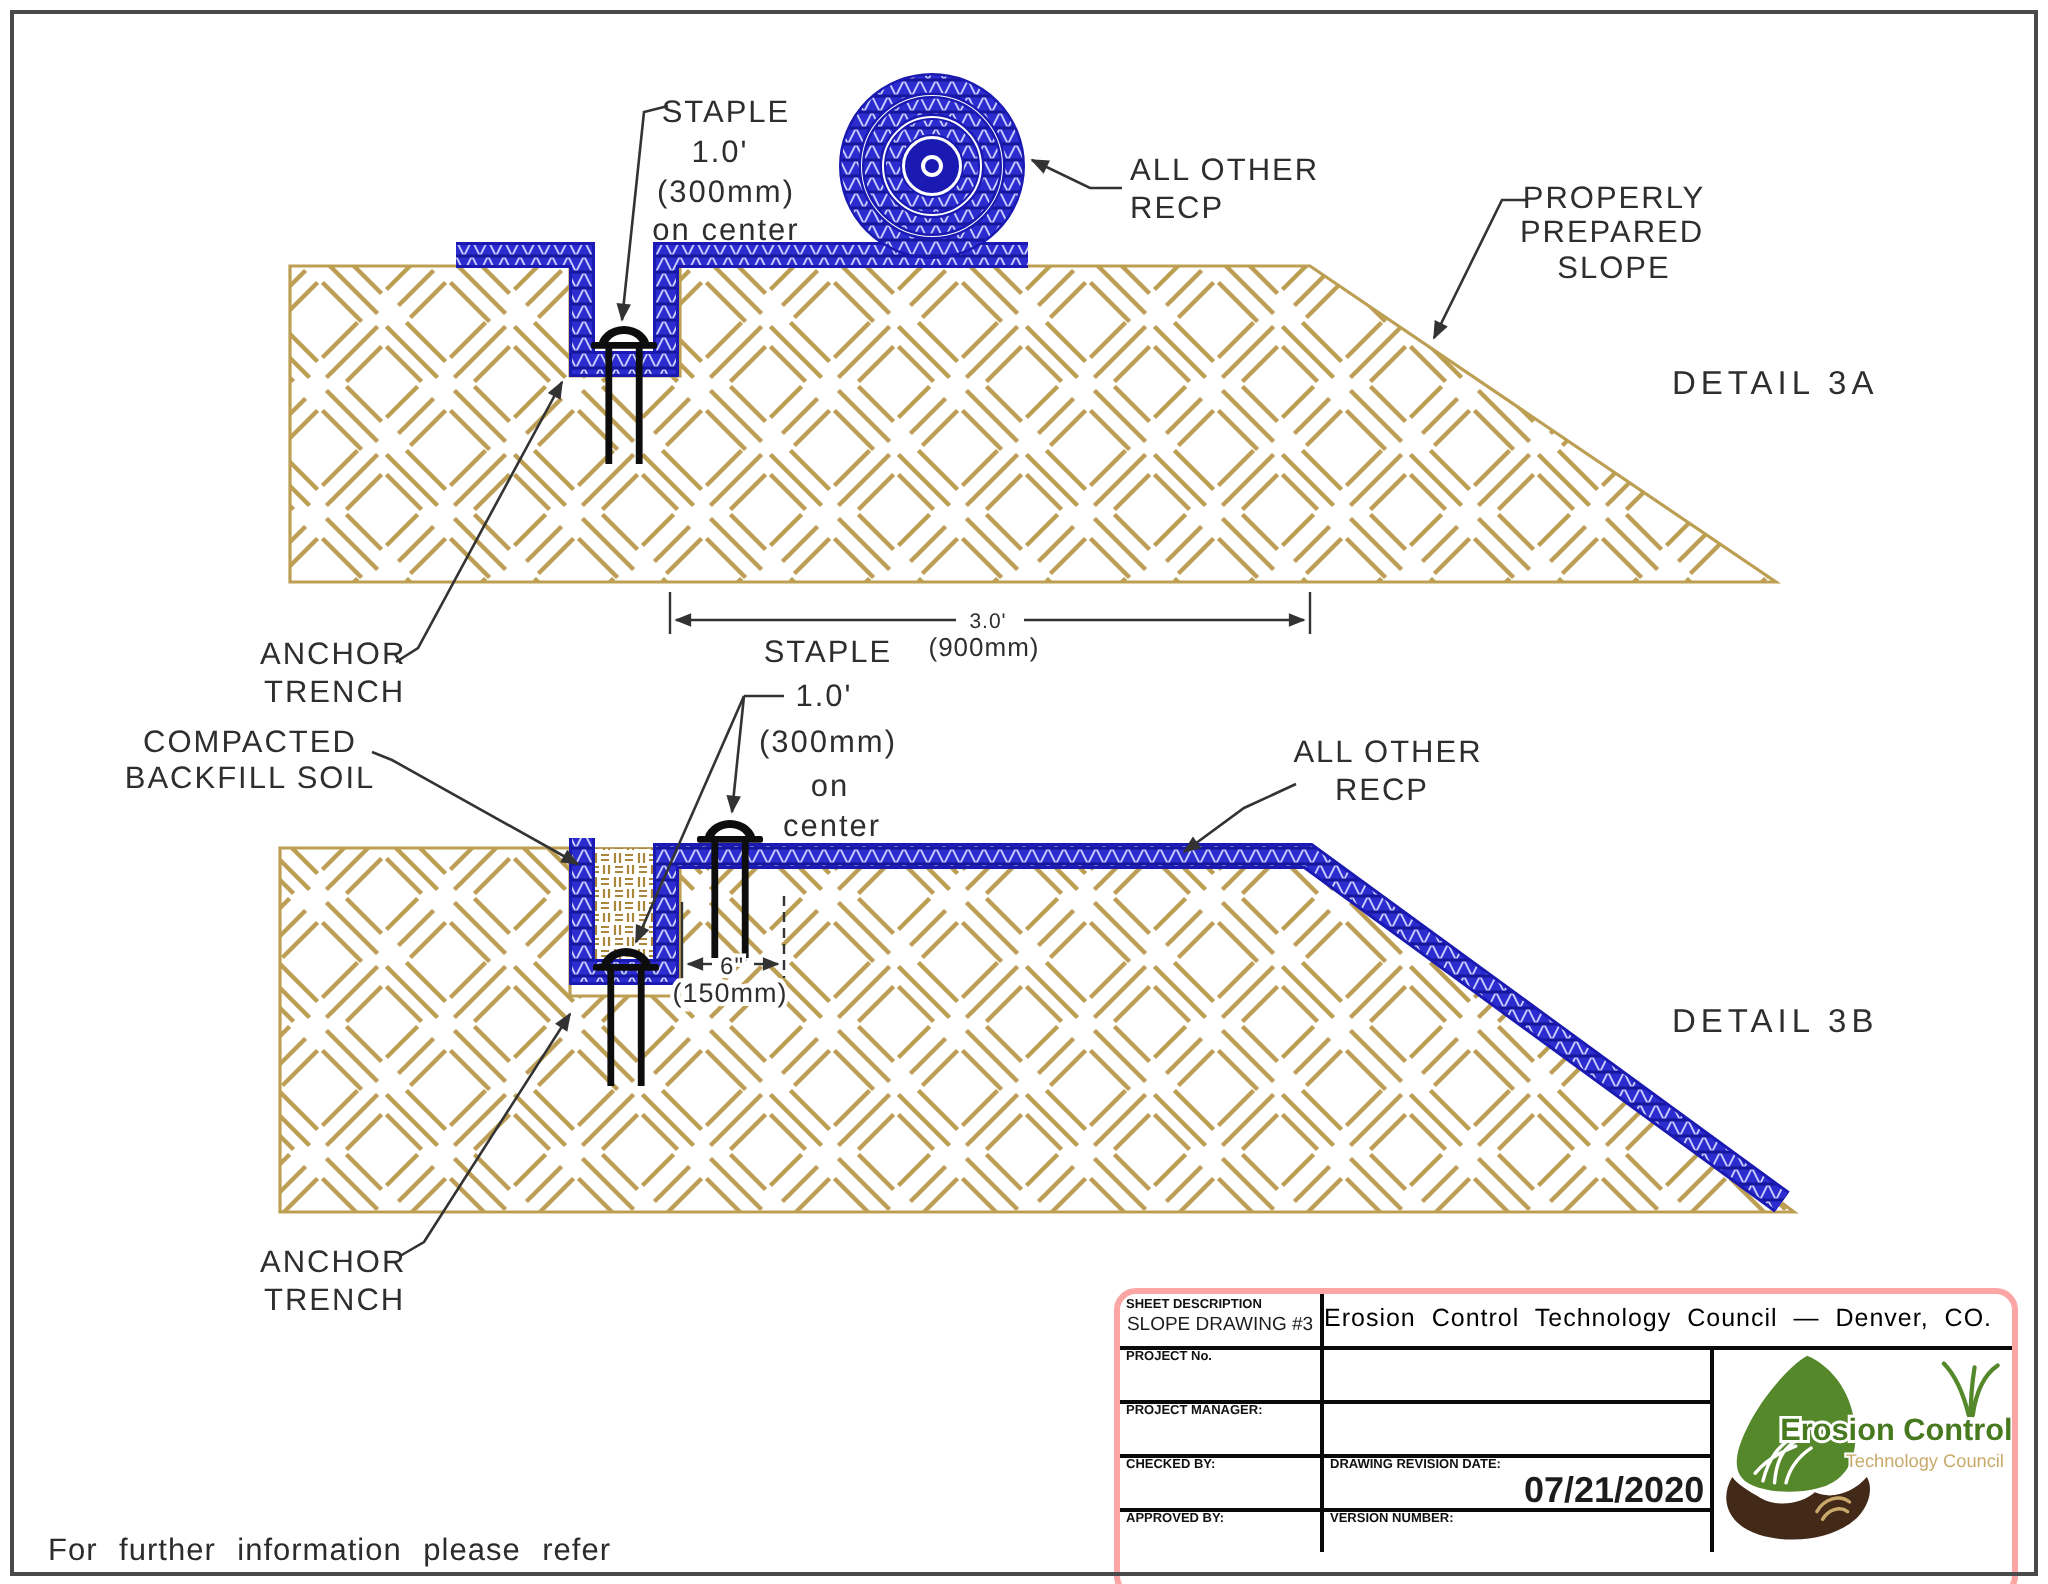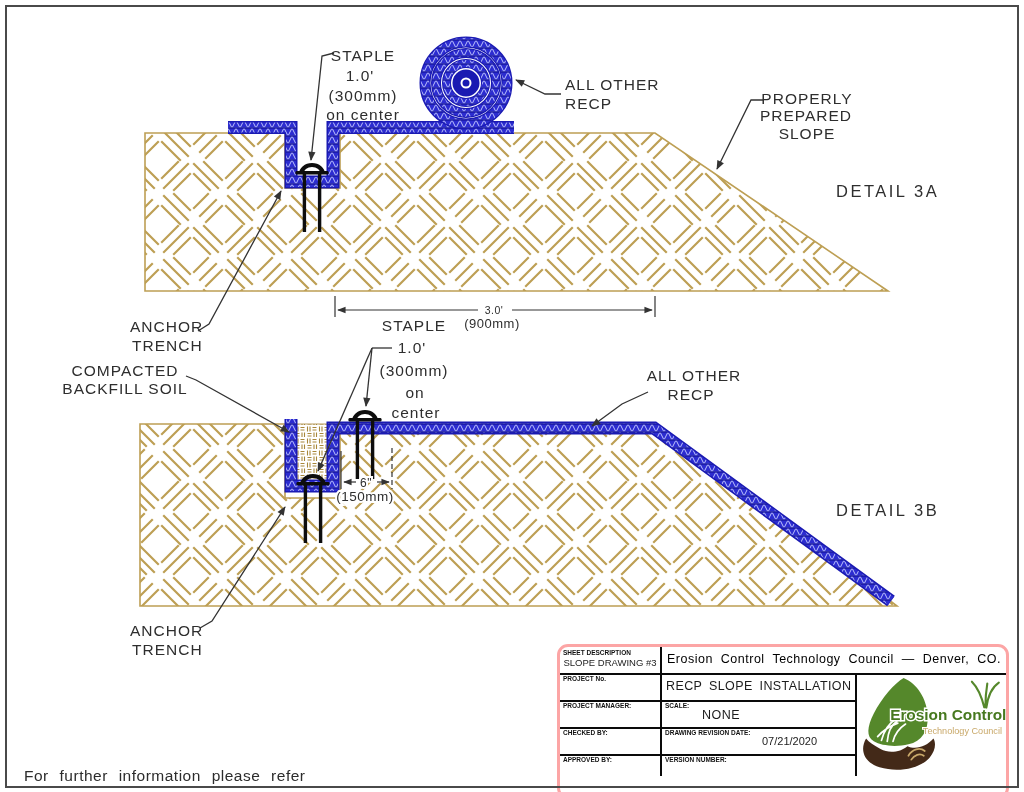--- a/index.html
+++ b/index.html
@@ -12,21 +12,21 @@
   .cad-big{fill:#2e2e2e;letter-spacing:2.5px;}
   .dimtxt{fill:#2e2e2e;paint-order:stroke;stroke:#ffffff;stroke-width:4px;letter-spacing:0.5px;}
   
   .tb{position:absolute;left:557px;top:644px;width:452px;height:155px;box-sizing:border-box;
       border:3px solid #fca5a5;border-radius:11px;background:#fff;}
   .tb .ln{position:absolute;background:#0a0a0a;}
   .tb .cell{position:absolute;box-sizing:border-box;}
   .tb .tlab{font-size:6.5px;font-weight:700;color:#111;letter-spacing:0;line-height:7px;
       padding:2px 0 0 3px;white-space:nowrap;}
   .tb .val{color:#1c1c1c;white-space:nowrap;}
-  .tb-org{font-size:12.5px;line-height:25px;text-align:center;word-spacing:4px;letter-spacing:0.5px;}
+  .tb-org{font-size:12.5px;line-height:25px;text-align:left;word-spacing:4px;letter-spacing:0.5px;}
   .footer{position:absolute;left:24px;top:735px;font-size:15.5px;color:#2c2c2c;
       letter-spacing:0.5px;word-spacing:6px;line-height:20px;white-space:nowrap;margin-top:31px;}
 </style>
 </head>
 <body>
 
 <div class="page">
 
   <svg width="1024" height="792" viewBox="0 0 1024 792">
     <defs>
@@ -188,30 +188,23 @@
     </div>
     <div class="cell" style="left:0;top:80px;width:100px;height:27px;">
       <div class="tlab">CHECKED BY:</div>
     </div>
     <div class="cell" style="left:0;top:107px;width:100px;height:22px;">
       <div class="tlab">APPROVED BY:</div>
     </div>
 
     <div class="cell tb-org" style="left:102px;top:0;width:344px;height:26px;">Erosion Control Technology Council — Denver, CO.</div>
 
-    <div class="cell" style="left:102px;top:26px;width:193px;height:27px;">
-      <div class="val" style="font-size:12.5px;line-height:27px;padding-left:4px;letter-spacing:0.4px;word-spacing:3px;">RECP SLOPE INSTALLATION</div>
-    </div>
-    <div class="cell" style="left:102px;top:53px;width:193px;height:27px;">
-      <div class="tlab">SCALE:</div>
-      <div class="val" style="position:absolute;left:40px;top:8px;font-size:12.5px;letter-spacing:0.5px;">NONE</div>
-    </div>
     <div class="cell" style="left:102px;top:80px;width:193px;height:27px;">
       <div class="tlab">DRAWING REVISION DATE:</div>
-      <div class="val" style="position:absolute;left:100px;top:8px;font-size:11px;">07/21/2020</div>
+      <div class="val" style="position:absolute;left:100px;top:8px;font-size:18px;font-weight:bold;">07/21/2020</div>
     </div>
     <div class="cell" style="left:102px;top:107px;width:193px;height:22px;">
       <div class="tlab">VERSION NUMBER:</div>
     </div>
 
     <div class="cell" style="left:297px;top:28px;width:149px;height:101px;padding-left:46px;">
       <svg width="149" height="101" viewBox="0 0 152 105" style="position:absolute;left:0;top:0;">
         <path d="M47 3 C38 8 24 24 16 40 C9 54 8 64 16 69 C24 74 40 75 52 72 C66 69 73 58 72 42 C71 24 61 9 47 3 Z" fill="#55882b"></path>
         <path d="M24 68 C27 56 32 50 40 45 M30 69 C31 58 34 52 40 48 M36 69 C38 61 43 55 49 51 M20 64 C26 57 33 53 41 50" stroke="#ffffff" stroke-width="1.8" fill="none" stroke-linecap="round"></path>
         <path d="M8 66 C1 78 6 91 22 96 C42 102 64 97 74 86 C80 79 81 71 78 66 C71 74 60 78 51 74 C44 80 32 82 23 77 C16 73 11 70 8 66 Z" fill="#432918"></path>

